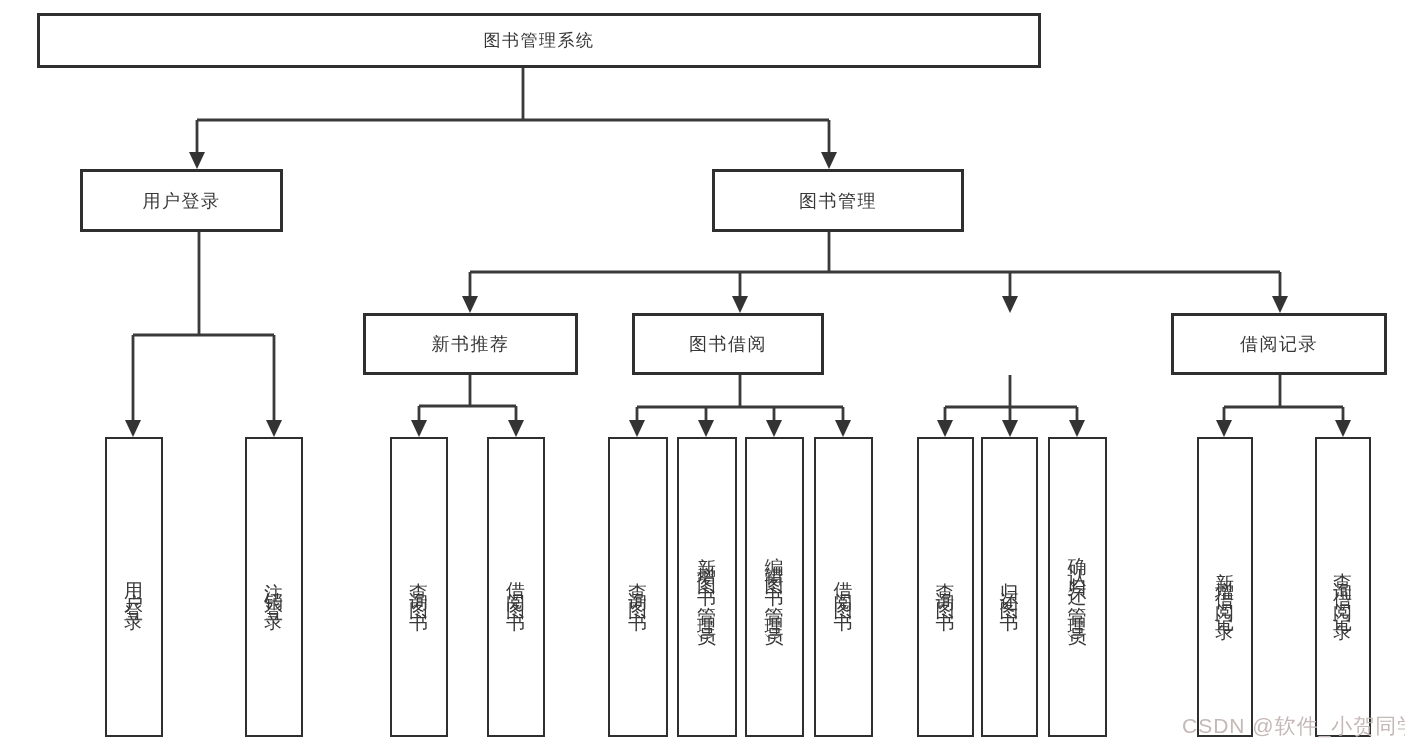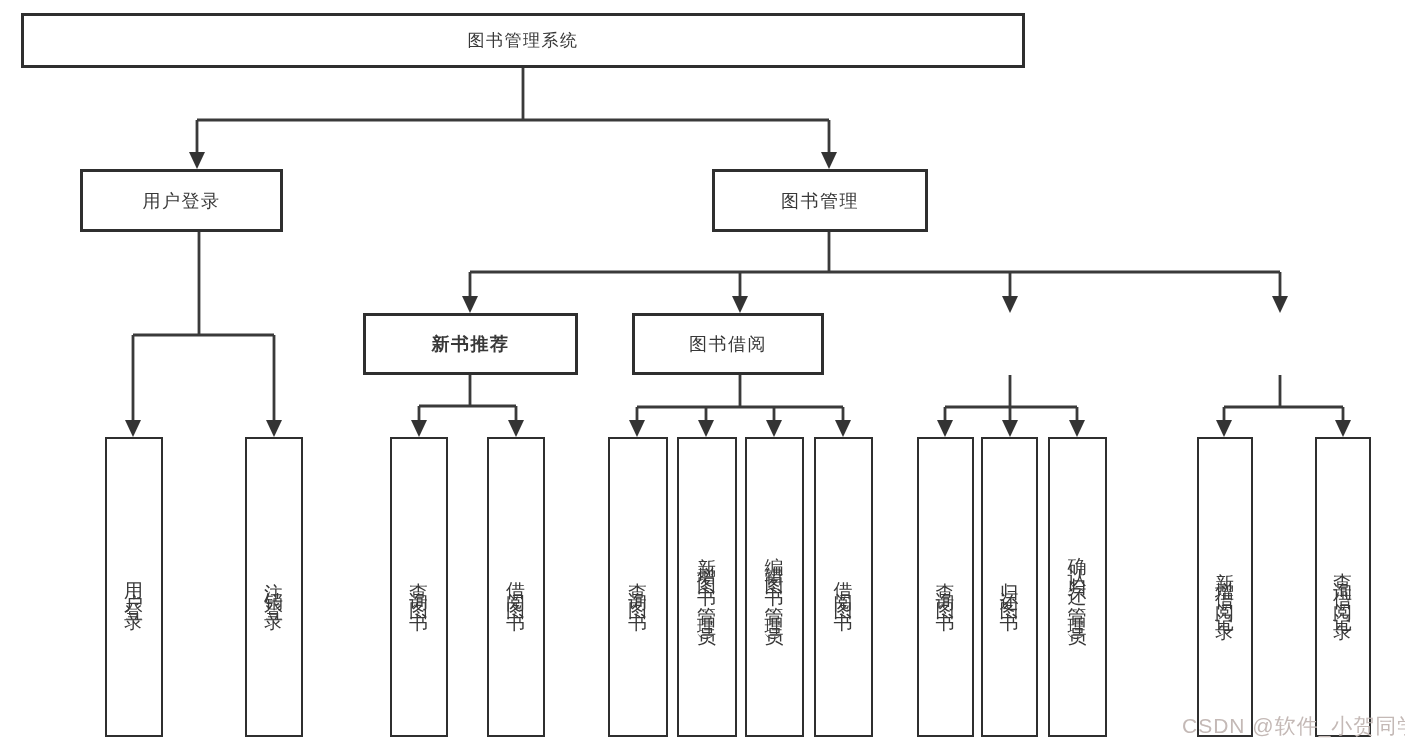--- a/index.html
+++ b/index.html
@@ -108,36 +108,39 @@
       <polygon points="1002,420 1018,420 1010,437"></polygon>
       <polygon points="1069,420 1085,420 1077,437"></polygon>
     </g>
     <g>
       <path d="M1280 375 V407 M1224 407 H1343 M1224 407 V421 M1343 407 V421"></path>
       <polygon points="1216,420 1232,420 1224,437"></polygon>
       <polygon points="1335,420 1351,420 1343,437"></polygon>
     </g>
   </svg>
 
-  <div class="hbox root-box" style="left:21px; top:13px; width:1004px; height:55px;">
+  <div class="hbox root-box" style="left:37px; top:13px; width:1004px; height:55px;">
     <span>图书管理系统</span>
   </div>
 
   <div class="hbox" style="left:80px; top:169px; width:203px; height:63px;">
     <span>用户登录</span>
   </div>
-  <div class="hbox" style="left:712px; top:169px; width:216px; height:63px;">
+  <div class="hbox" style="left:712px; top:169px; width:252px; height:63px;">
     <span>图书管理</span>
   </div>
 
-  <div class="hbox" style="left:363px; top:313px; width:215px; height:62px;font-weight:bold;">
+  <div class="hbox" style="left:363px; top:313px; width:215px; height:62px;">
     <span>新书推荐</span>
   </div>
   <div class="hbox" style="left:632px; top:313px; width:192px; height:62px;">
     <span>图书借阅</span>
+  </div>
+  <div class="hbox" style="left:1171px; top:313px; width:216px; height:62px;">
+    <span>借阅记录</span>
   </div>
 
   <div class="vbox" style="left:105px; width:58px;">
     <span>用户登录</span>
   </div>
   <div class="vbox" style="left:245px; width:58px;">
     <span>注销登录</span>
   </div>
 
   <div class="vbox" style="left:390px; width:58px;">

